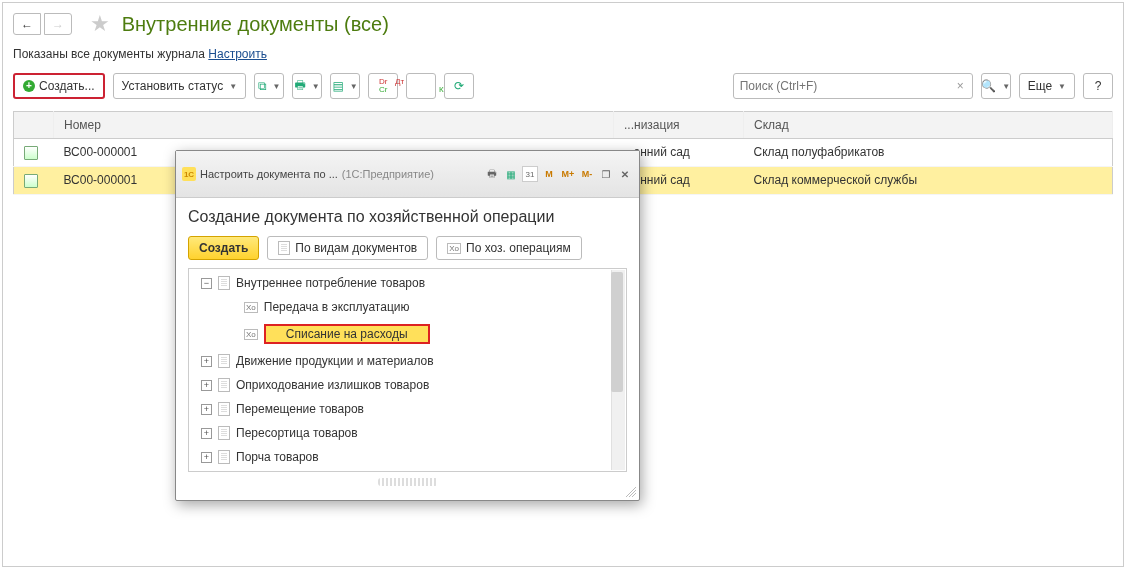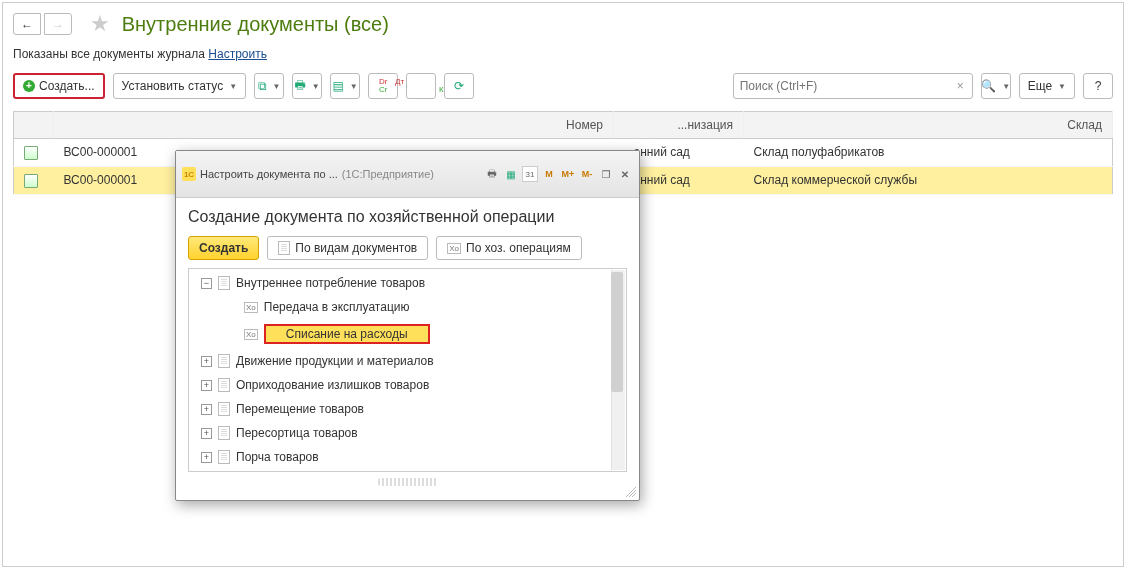--- a/index.html
+++ b/index.html
@@ -25,21 +25,21 @@
   .search-box .x { color:#999; cursor:pointer; padding:0 4px;}
   .ico-copy { color:#2a7; }
   .ico-print { color:#2a7; }
   .ico-report { color:#2a7; }
   .ico-drcr { font-size:8px; line-height:1; }
   .dr { color:#c33; } .cr { color:#3a3;text-align:center; }
   .dt { color:#c33; } .kt { color:#3a3;padding-left:44px; }
   .ico-refresh { color:#2a7; }
   .ico-search { color:#1a6dd4; }
   .table { border: 1px solid #ccc; width: 100%; border-collapse: collapse; }
-  .table th { background: #f3f3f3; border-bottom: 1px solid #ccc; text-align: right; padding: 6px 10px; font-weight: normal; color:#555; font-size:12px; border-right:1px solid #eee;}
+  .table th { background: #f3f3f3; border-bottom: 1px solid #ccc; text-align: left; padding: 6px 10px; font-weight: normal; color:#555; font-size:12px; border-right:1px solid #eee;}
   .table td { padding: 6px 10px; border-bottom: 1px solid #f5f5f5; font-size:12px;}
   .table tr.selected td { background: #fff0a0; }
   .row-ico { width: 14px; height: 14px; display: inline-block; border: 1px solid #7a7; background: linear-gradient(#fff,#cfc); border-radius: 1px; vertical-align:middle;}
 
   
   .modal { position: absolute; left: 175px; top: 150px; width: 465px; background: #fff; border: 1px solid #888; box-shadow: 2px 4px 14px rgba(0,0,0,.35); border-radius: 2px; }
   .modal-title { background: linear-gradient(#f4f4f4,#e4e4e4); border-bottom: 1px solid #ccc; display: flex; align-items: center; padding: 15px 6px; font-size: 11px; color: #444; gap: 4px; }
   .modal-title .grow { flex: 0 0 auto; }
   .modal-title .tb-icons { display:flex; gap:3px; margin-left:auto; align-items:center;}
   .tb-ico { width:16px; height:16px; display:inline-flex; align-items:center; justify-content:center; font-size:10px; cursor:pointer; color:#666;}

